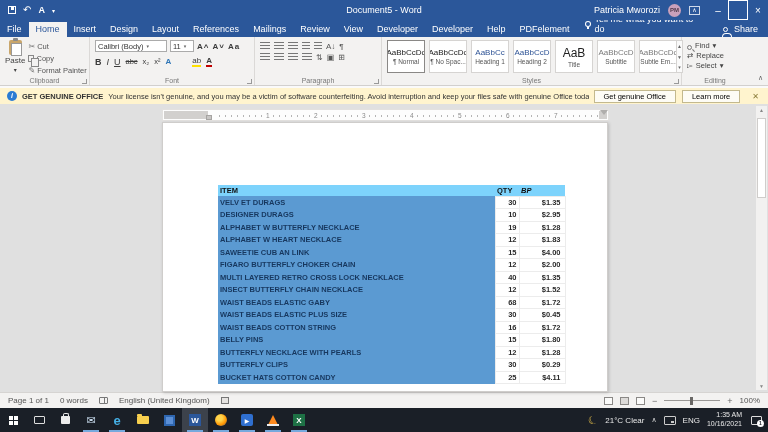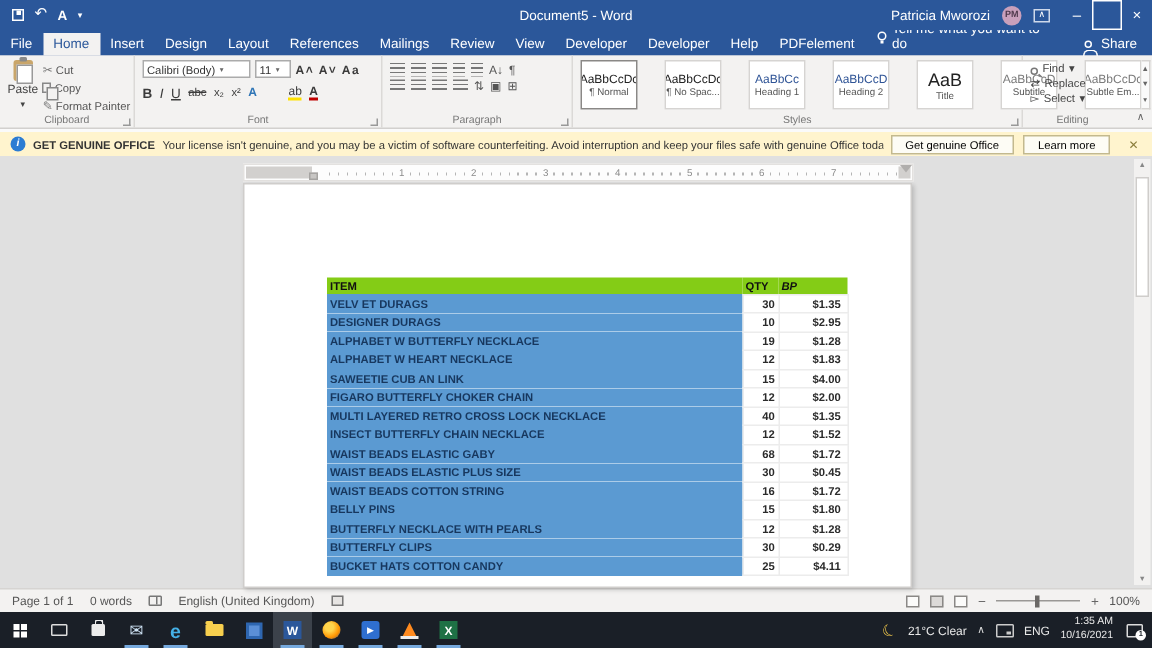--- a/index.html
+++ b/index.html
@@ -59,21 +59,21 @@
   .fsub, .fsup { font-size:7.5px; }
   .fhl { border-bottom:2px solid #ffe100; font-size:8px;margin-left:16px; }
   .fcolor { border-bottom:2px solid #c00000; font-weight:bold; font-size:8px; }
   .feff { color:#2e75b6; font-weight:bold; font-size:8px; }
   .g-para { width:127px; }
   .prow { display:flex; align-items:center; gap:4px; margin-top:2px; }
   .pic { width:10px; height:9px; background:repeating-linear-gradient(to bottom,#777 0 1px,transparent 1px 3px); display:inline-block; }
   .pic.short { background:repeating-linear-gradient(to bottom,#777 0 1px,transparent 1px 3px); width:8px; }
   .ptx { font-size:8px; color:#555; }
   .g-styles { width:300px; display:flex; align-items:flex-start; padding-top:3px; }
-  .style-strip { display:flex; gap:18px;border-radius:14px; }
+  .style-strip { display:flex; gap:4px;border-radius:14px; }
   .style-box { width:38px; height:33px; background:#fff; border:1px solid #d6d4d2; display:flex; flex-direction:column; align-items:center; justify-content:center; gap:1px; overflow:hidden; }
   .style-box.sel { border-color:#8a8886; }
   .style-box .sample { font-size:8px; color:#222; white-space:nowrap; }
   .style-box .sname { font-size:6.5px; color:#555; white-space:nowrap; }
   .style-box.h1 .sample, .style-box.h2 .sample { color:#2f5496; }
   .style-box.title .sample { font-size:12px; }
   .style-box.subtle .sample { color:#7b7b7b; }
   .style-scroll { width:11px; height:33px; border:1px solid #d6d4d2; border-left:none; background:#fafafa; display:flex; flex-direction:column; align-items:center; justify-content:space-between; font-size:5px; color:#666; padding:2px 0; }
   .g-edit { width:66px; font-size:7.5px; color:#444; }
   .erow { display:flex; align-items:flex-end; gap:3px; margin-top:1px; white-space:nowrap; }
@@ -94,21 +94,21 @@
   
   .docarea { height:288px; position:relative; background:#e0e0e0; }
   .ruler { position:absolute; left:162px; top:5px; width:447px; height:12px; background:#fdfdfd; border:1px solid #e3e1df; font-size:6.5px; color:#8a8a8a; }
   .ruler .mblock { position:absolute; top:1px; bottom:1px; background:#d2d0ce; }
   .ruler .ticks { position:absolute; left:56px; right:10px; top:5px; height:2px; background:repeating-linear-gradient(to right,#b5b5b5 0 1px,transparent 1px 6px); }
   .ruler .num { position:absolute; top:2px; background:#fdfdfd; padding:0 2px; }
   .ruler .indent { position:absolute; left:43px; bottom:0; width:6px; height:5px; background:#c8c6c4; border:1px solid #a6a4a2; }
   .ruler .rindent { position:absolute; left:437px; top:0; width:0; height:0; border-left:4px solid transparent; border-right:4px solid transparent; border-top:5px solid #b0aeac; }
   .page { position:absolute; left:162px; top:18px; width:446px; height:270px; background:#fff; border:1px solid #cfcdcb; box-shadow:1px 1px 3px rgba(0,0,0,.18); }
   .doc-table { position:absolute; left:55px; top:62px; border-collapse:collapse; font-size:7.5px; table-layout:fixed; }
-  .doc-table th { background:#84cc16; color:#111; font-weight:bold; height:11px; text-align:left; padding:0 2px; white-space:nowrap; }
+  .doc-table th { background:#7dd3fc; color:#111; font-weight:bold; height:11px; text-align:left; padding:0 2px; white-space:nowrap; }
   .doc-table th.h-qty { text-align:left; }
   .doc-table th.h-bp { text-align:left;font-style:italic; }
   .doc-table td { height:12.5px; white-space:nowrap; overflow:hidden; }
   .doc-table td.item { width:277px; background:#5b9ad2; color:#17375e; font-weight:bold; padding:0 2px; }
   .doc-table td.qty { width:24px; background:#fff; border:1px solid #ececec; text-align:right; padding:0 2px; color:#2b2b2b; font-weight:bold; }
   .doc-table td.bp { width:46px; background:#fff; border:1px solid #ececec; text-align:right; padding:0 4px; color:#2b2b2b; font-weight:bold; }
   .vscroll { position:absolute; right:1px; top:2px; width:11px; height:284px; background:#f2f1f0; }
   .vscroll .arr { position:absolute; left:0; right:0; text-align:center; font-size:5px; color:#888; }
   .vscroll .arr.up { top:1px; } .vscroll .arr.dn { bottom:1px; }
   .vscroll .thumb { position:absolute; left:1px; right:1px; top:12px; height:80px; background:#fff; border:1px solid #cfcdcb; }

